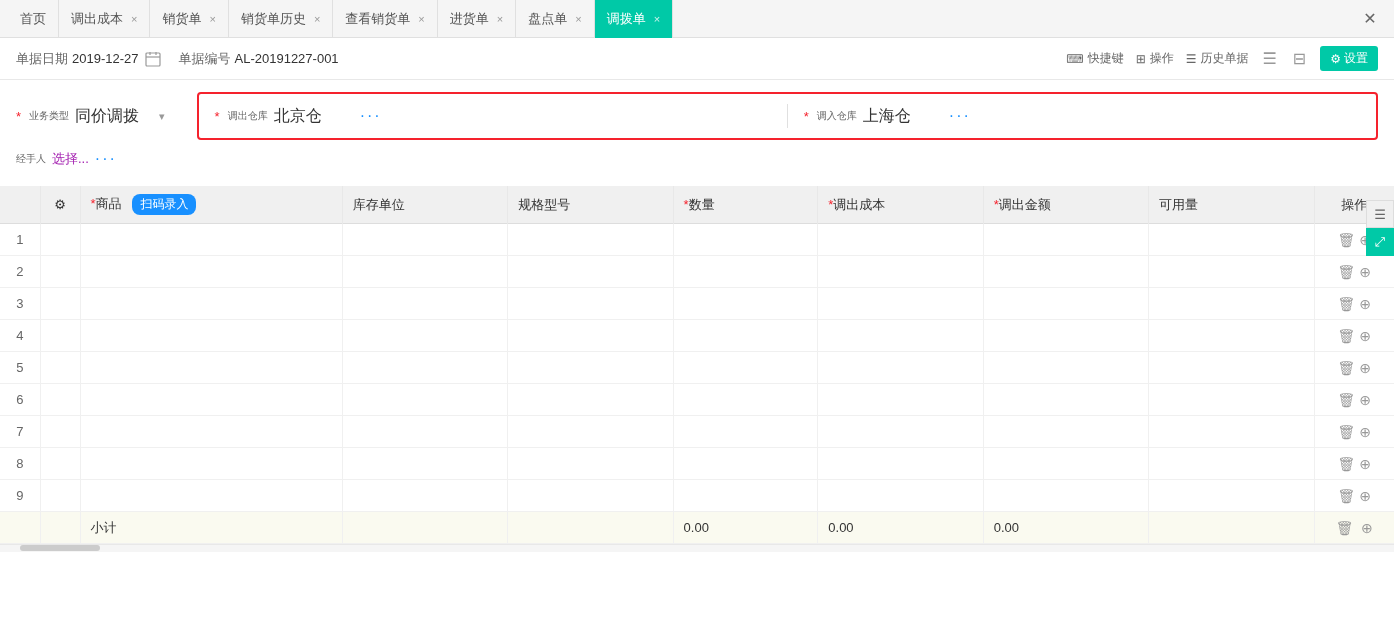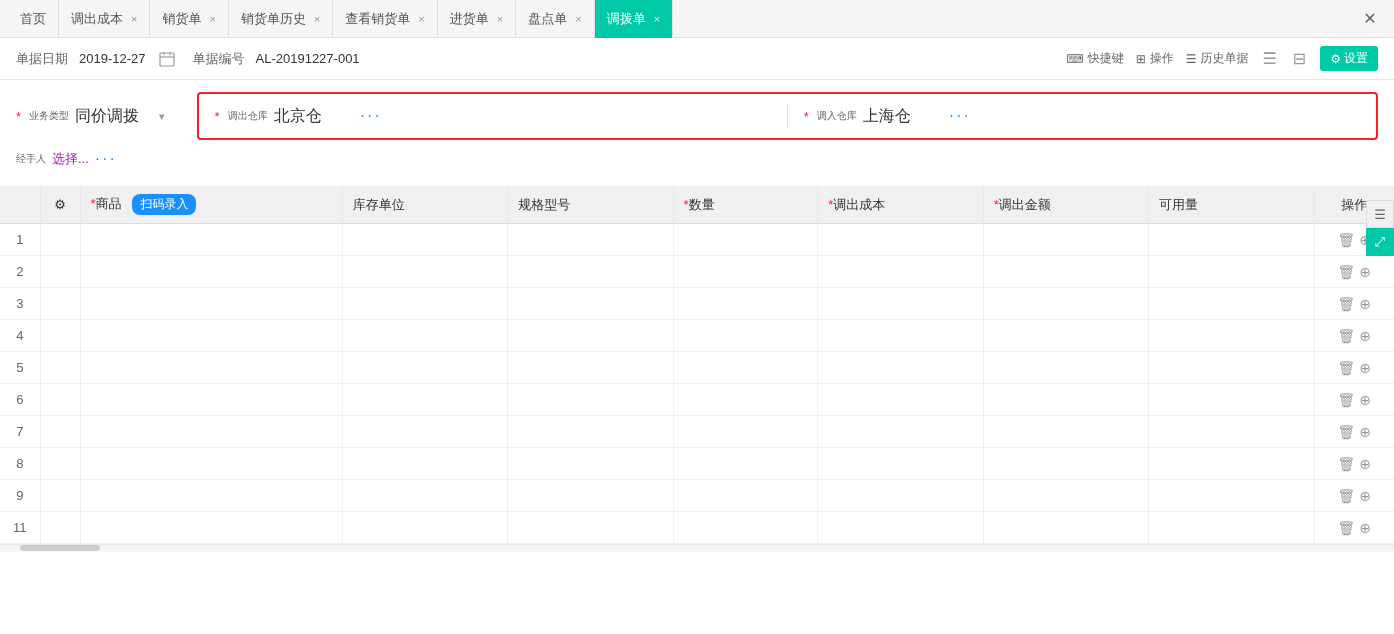--- a/index.html
+++ b/index.html
@@ -54,21 +54,21 @@
       display: flex;
       align-items: center;
       padding: 8px 16px;
       border-bottom: 1px solid #e8e8e8;
       gap: 16px;
       background: #fff;
     }
     .toolbar-group {
       display: flex;
       align-items: center;
-      gap: 11px;
+      gap: 4px;
     }
     .toolbar-label { color: #666; font-size: 13px; }
     .toolbar-value { color: #333; font-size: 13px; }
     .toolbar-icon-btn {
       width: 20px;
       height: 20px;
       display: flex;
       align-items: center;
       justify-content: center;
       cursor: pointer;
@@ -533,32 +533,35 @@
           <td class="col-gear gear-icon-cell"></td>
           <td class="col-product"></td>
           <td class="col-unit"></td>
           <td class="col-spec"></td>
           <td class="col-qty"></td>
           <td class="col-cost"></td>
           <td class="col-amount"></td>
           <td class="col-available"></td>
           <td class="col-ops"><span class="op-icon">🗑</span><span class="op-icon">⊕</span></td>
         </tr>
-        <tr>
-          <td class="col-index">11</td>
-          <td class="col-gear gear-icon-cell"></td>
-          <td class="col-product"></td>
-          <td class="col-unit"></td>
-          <td class="col-spec"></td>
-          <td class="col-qty"></td>
-          <td class="col-cost"></td>
-          <td class="col-amount"></td>
-          <td class="col-available"></td>
-          <td class="col-ops"><span class="op-icon">🗑</span><span class="op-icon">⊕</span></td>
-        </tr>
+        <tr class="subtotal">
+    <td class="col-index"></td>
+    <td class="col-gear"></td>
+    <td class="col-product">小计</td>
+    <td class="col-unit"></td>
+    <td class="col-spec"></td>
+    <td class="col-qty">0.00</td>
+    <td class="col-cost">0.00</td>
+    <td class="col-amount">0.00</td>
+    <td class="col-available"></td>
+    <td class="col-ops">
+      <span class="op-icon">🗑</span>
+      <span class="op-icon">⊕</span>
+    </td>
+  </tr>
       </tbody>
   </table>
 </div>
 
 <div class="scrollbar-area">
   <div class="scrollbar-thumb"></div>
 </div>
 
 <div class="right-panel">
   <div class="right-panel-btn">

